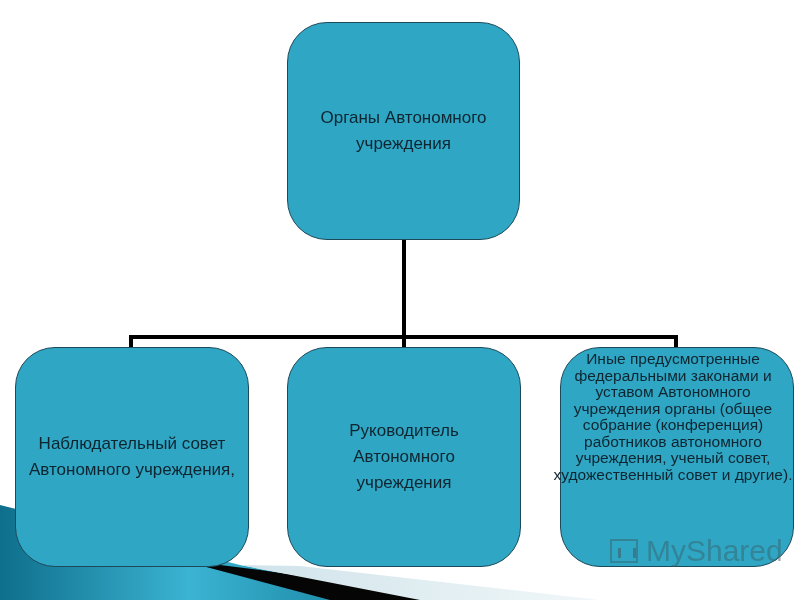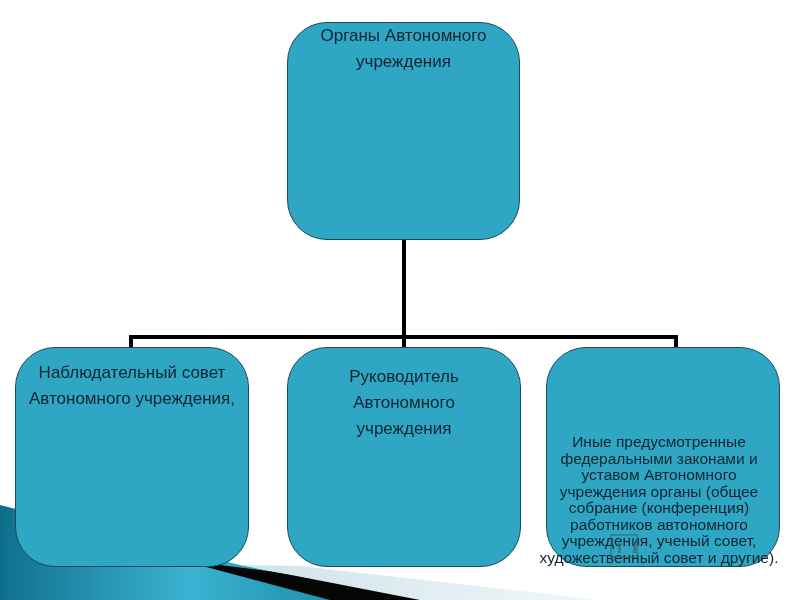--- a/index.html
+++ b/index.html
@@ -9,31 +9,31 @@
     font-family: "Liberation Sans", sans-serif;
   }
   .decor { position: absolute; left: 0; top: 0; width: 800px; height: 600px; pointer-events: none; }
   .connectors { position: absolute; left: 0; top: 0; width: 800px; height: 600px; }
   .box {
     position: absolute;
     background: #2ea6c4;
     border: 1.5px solid #1d4a5a;
     border-radius: 40px;
     box-sizing: border-box;
-    display: flex; justify-content: center;
+    display: flex; align-items: center; justify-content: center;
     text-align: center;
     color: #0f2530;
   }
   .box .label { display: block; }
   #box-root { left: 287px; top: 22px; width: 233px; height: 218px; font-size: 17px; line-height: 26px; }
   #box-left { left: 15px; top: 347px; width: 234px; height: 220px; font-size: 17px; line-height: 26px; padding: 12px 10px; }
   #box-mid { left: 287px; top: 347px; width: 234px; height: 220px; font-size: 17px; line-height: 26px; padding: 16px 20px; }
   #box-right {
-    left: 546px; top: 347px; width: 234px; height: 220px;
-    font-size: 15.5px; line-height: 16.5px; align-items: flex-end; padding-top: 9px;
+    left: 560px; top: 347px; width: 234px; height: 220px;
+    font-size: 15.5px; line-height: 16.5px; align-items: flex-start; padding-top: 3px;
     overflow: visible; white-space: normal;
   }
   #box-right .label { width: 250px; margin-left: -8px; }
   .watermark {
     position: absolute; left: 610px; top: 534px;
     font-size: 30px; color: rgba(60,90,100,0.45); letter-spacing: 0px;
     display: flex; align-items: center;
   }
   .watermark .wm-icon {
     width: 28px; height: 24px; border: 2px solid rgba(60,90,100,0.45);
@@ -82,13 +82,14 @@
 <div class="box" id="box-mid">
   <span class="label">Руководитель Автономного учреждения</span>
 </div>
 
 <div class="box" id="box-right">
   <span class="label">Иные предусмотренные федеральными законами и уставом Автономного учреждения органы (общее собрание (конференция) работников автономного учреждения, ученый совет, художественный совет и другие).</span>
 </div>
 
 <div class="watermark">
   <span class="wm-icon"></span>
+  <span>MyShared</span>
 </div>
 
 </body></html>

